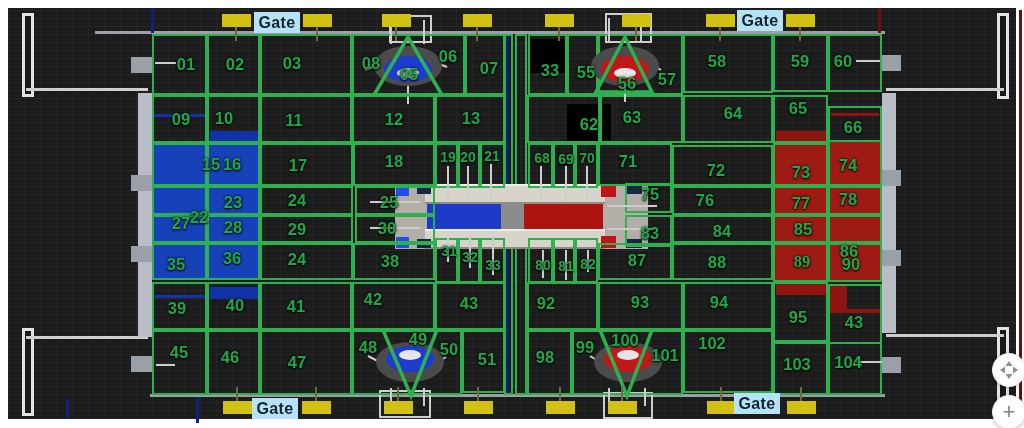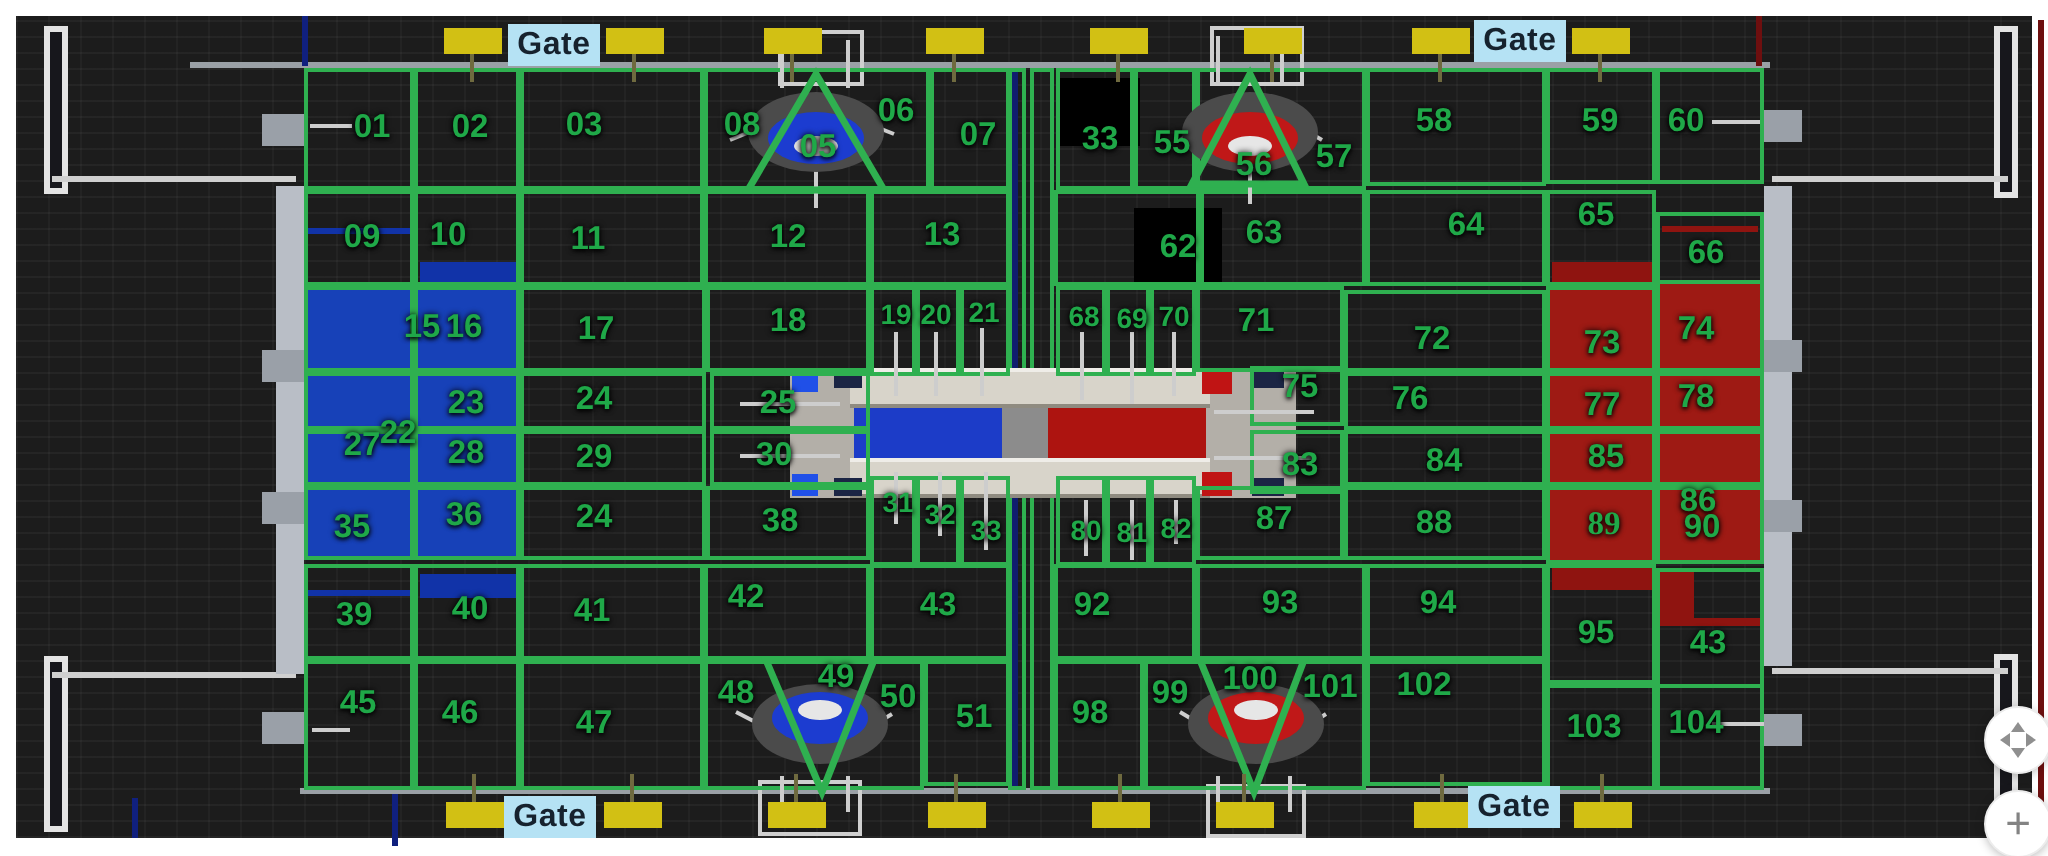--- a/index.html
+++ b/index.html
@@ -327,21 +327,21 @@
     <div class="zlabel" style="left: 371px; top: 63px;">08</div>
     <div class="zlabel" style="left: 409px; top: 74px;">05</div>
     <div class="zlabel" style="left: 448px; top: 56px;">06</div>
     <div class="zlabel" style="left: 627px; top: 83px;">56</div>
     <div class="zlabel" style="left: 667px; top: 79px;">57</div>
     <div class="zlabel" style="left: 368px; top: 347px;">48</div>
     <div class="zlabel" style="left: 386px; top: 339px; margin-left: 32px;">49</div>
     <div class="zlabel" style="left: 449px; top: 349px;">50</div>
     <div class="zlabel" style="left: 585px; top: 347px;">99</div>
     <div class="zlabel" style="left: 625px; top: 340px;">100</div>
-    <div class="zlabel" style="left: 665px; top: 344px; text-align: center;">101</div>
+    <div class="zlabel" style="left: 665px; top: 355px; text-align: center;">101</div>
     <div class="gate" style="left: 254px; top: 12px; width: 46px; height: 21px;">Gate</div>
     <div class="gate" style="left: 737px; top: 10px; width: 46px; height: 21px;">Gate</div>
     <div class="gate" style="left: 252px; top: 398px; width: 46px; height: 21px;">Gate</div>
     <div class="gate" style="left: 734px; top: 393px; width: 46px; height: 21px;">Gate</div>
     <div class="ymark top" style="left: 222px; top: 14px; width: 29px; height: 13px; background: rgb(210, 192, 20);"></div>
     <div class="ymark top" style="left: 303px; top: 14px; width: 29px; height: 13px; background: rgb(210, 192, 20);"></div>
     <div class="ymark top" style="left: 382px; top: 14px; width: 29px; height: 13px; background: rgb(210, 192, 20);"></div>
     <div class="ymark top" style="left: 463px; top: 14px; width: 29px; height: 13px; background: rgb(210, 192, 20);"></div>
     <div class="ymark top" style="left: 545px; top: 14px; width: 29px; height: 13px; background: rgb(210, 192, 20);"></div>
     <div class="ymark top" style="left: 622px; top: 14px; width: 29px; height: 13px; background: rgb(210, 192, 20);"></div>

